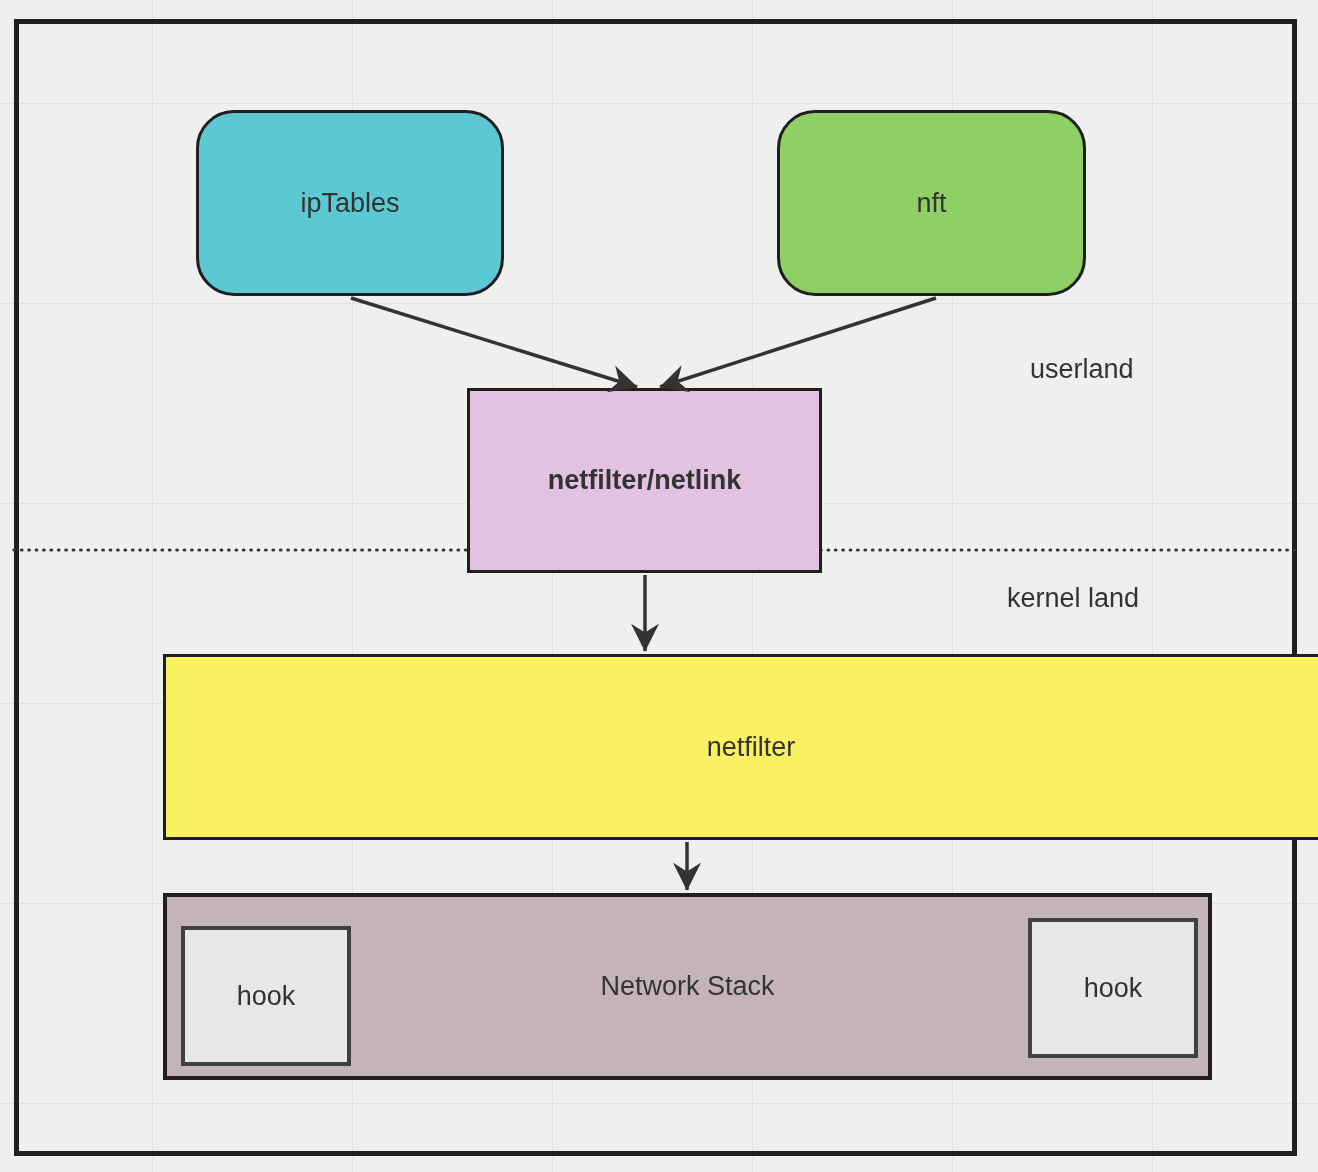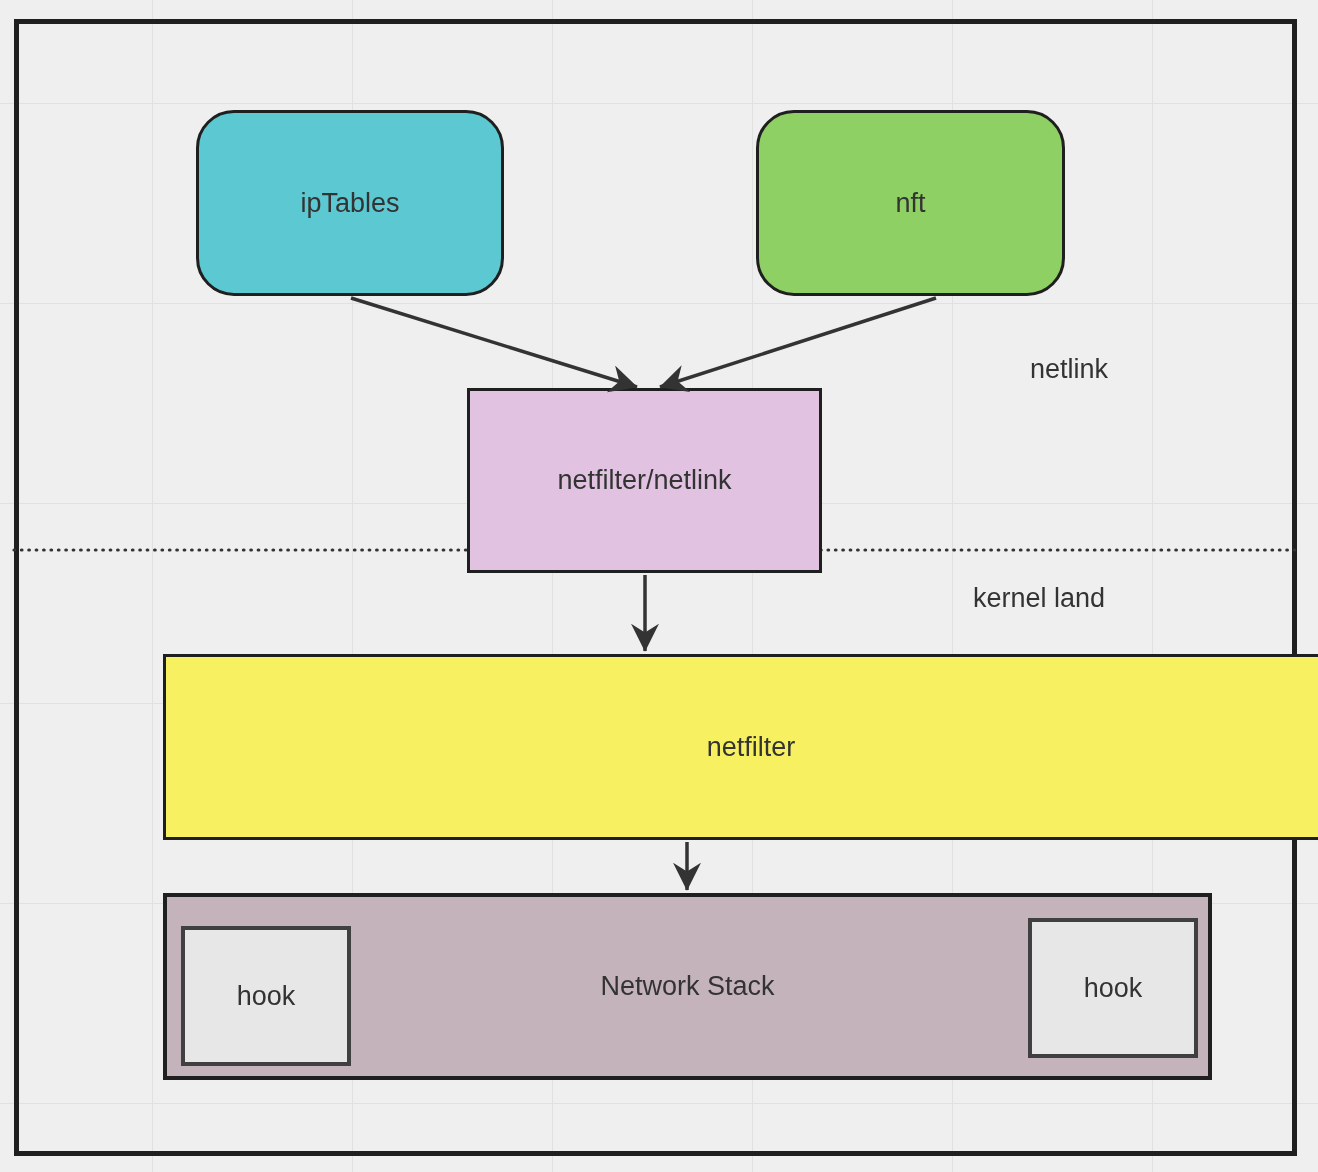--- a/index.html
+++ b/index.html
@@ -81,47 +81,47 @@
   <div class="frame"></div>
 
   <svg class="layer under">
     <line x1="14" y1="550" x2="1297" y2="550" stroke="#333" stroke-width="3.2" stroke-dasharray="0.6 6.8" stroke-linecap="round"></line>
   </svg>
 
   <div class="node rounded" style="left: 196px; top: 110px; width: 308px; height: 186px; background-color: rgb(92, 200, 210);">
     <span class="node-label">ipTables</span>
   </div>
 
-  <div class="node rounded" style="left: 756px; top: 110px; width: 309px; height: 186px; background-color: rgb(142, 208, 99);">
+  <div class="node rounded" style="left: 777px; top: 110px; width: 309px; height: 186px; background-color: rgb(142, 208, 99);">
     <span class="node-label">nft</span>
   </div>
 
-  <div class="node" style="left: 467px; top: 388px; width: 355px; height: 185px; background-color: rgb(225, 195, 225);">
+  <div class="node" style="left: 467px; top: 388px; width: 355px; height: 185px; background-color: rgb(225, 195, 225); font-weight: bold;">
     <span class="node-label">netfilter/netlink</span>
   </div>
 
   <div class="node" style="left: 163px; top: 654px; width: 1176px; height: 186px; background-color: rgb(247, 241, 98);">
     <span class="node-label">netfilter</span>
   </div>
 
   <div class="node netstack" style="left: 163px; top: 893px; width: 1049px; height: 187px; background-color: rgb(197, 179, 187);">
     <span class="node-label">Network Stack</span>
 
     <div class="hook-box" style="left: 14px; top: 29px; width: 170px; height: 140px; background-color: rgb(232, 231, 231);">
       <span class="node-label">hook</span>
     </div>
 
     <div class="hook-box" style="left: 861px; top: 21px; width: 170px; height: 140px; background-color: rgb(232, 231, 231);">
       <span class="node-label">hook</span>
     </div>
   </div>
 
-  <div class="free-label" style="left:1030px; top:354px;">netlink</div>
+  <div class="free-label" style="left:1030px; top:354px;">userland</div>
 
-  <div class="free-label" style="left:973px; top:583px;">kernel land</div>
+  <div class="free-label" style="left:1007px; top:583px;">kernel land</div>
 
   <svg class="layer over">
     <defs>
       <marker id="arrowhead" markerWidth="9" markerHeight="8.5" refX="7.8" refY="4" orient="auto" markerUnits="strokeWidth">
         <path d="M0,0 L8,4 L0,8 L2.5,4 Z" fill="#333"></path>
       </marker>
     </defs>
     <g stroke="#333" stroke-width="3.5" fill="none">
       <line x1="351" y1="298" x2="637" y2="387" marker-end="url(#arrowhead)"></line>
       <line x1="936" y1="298" x2="660" y2="387" marker-end="url(#arrowhead)"></line>

